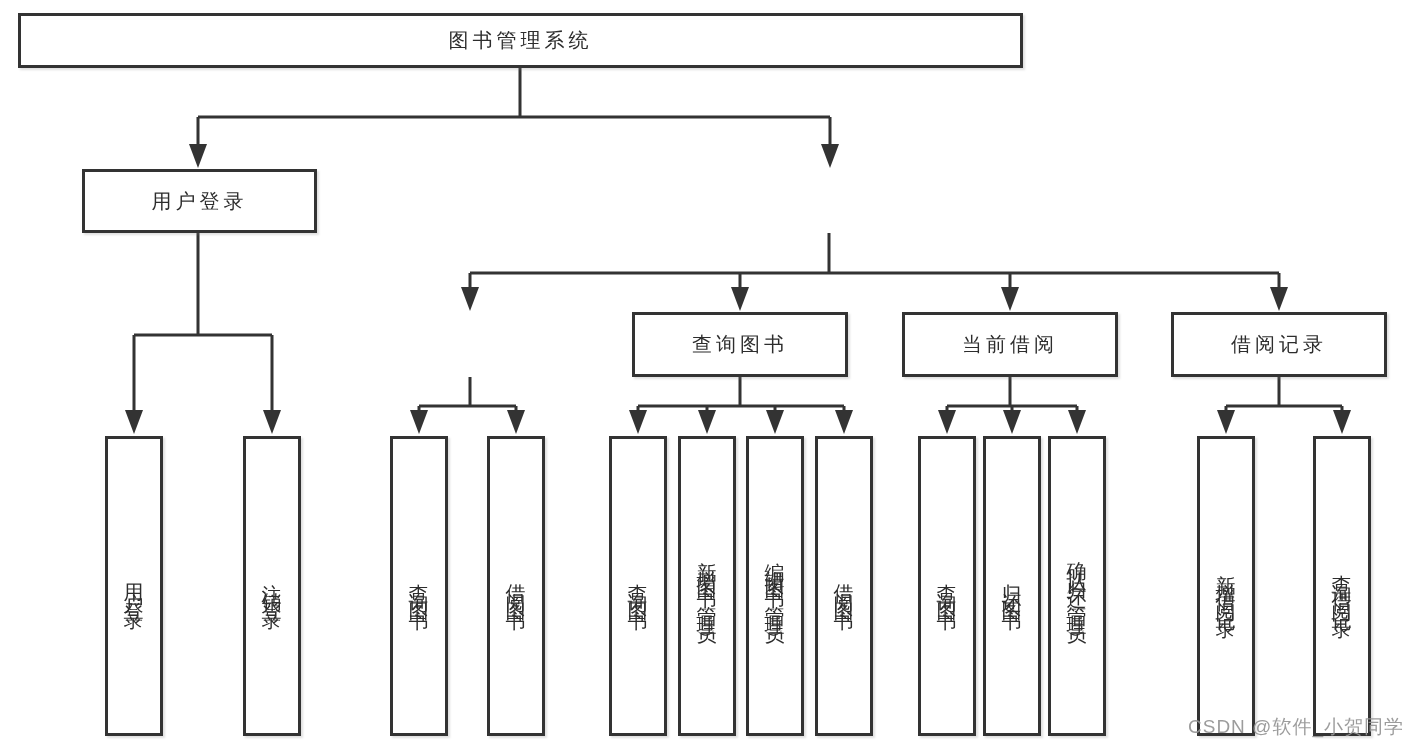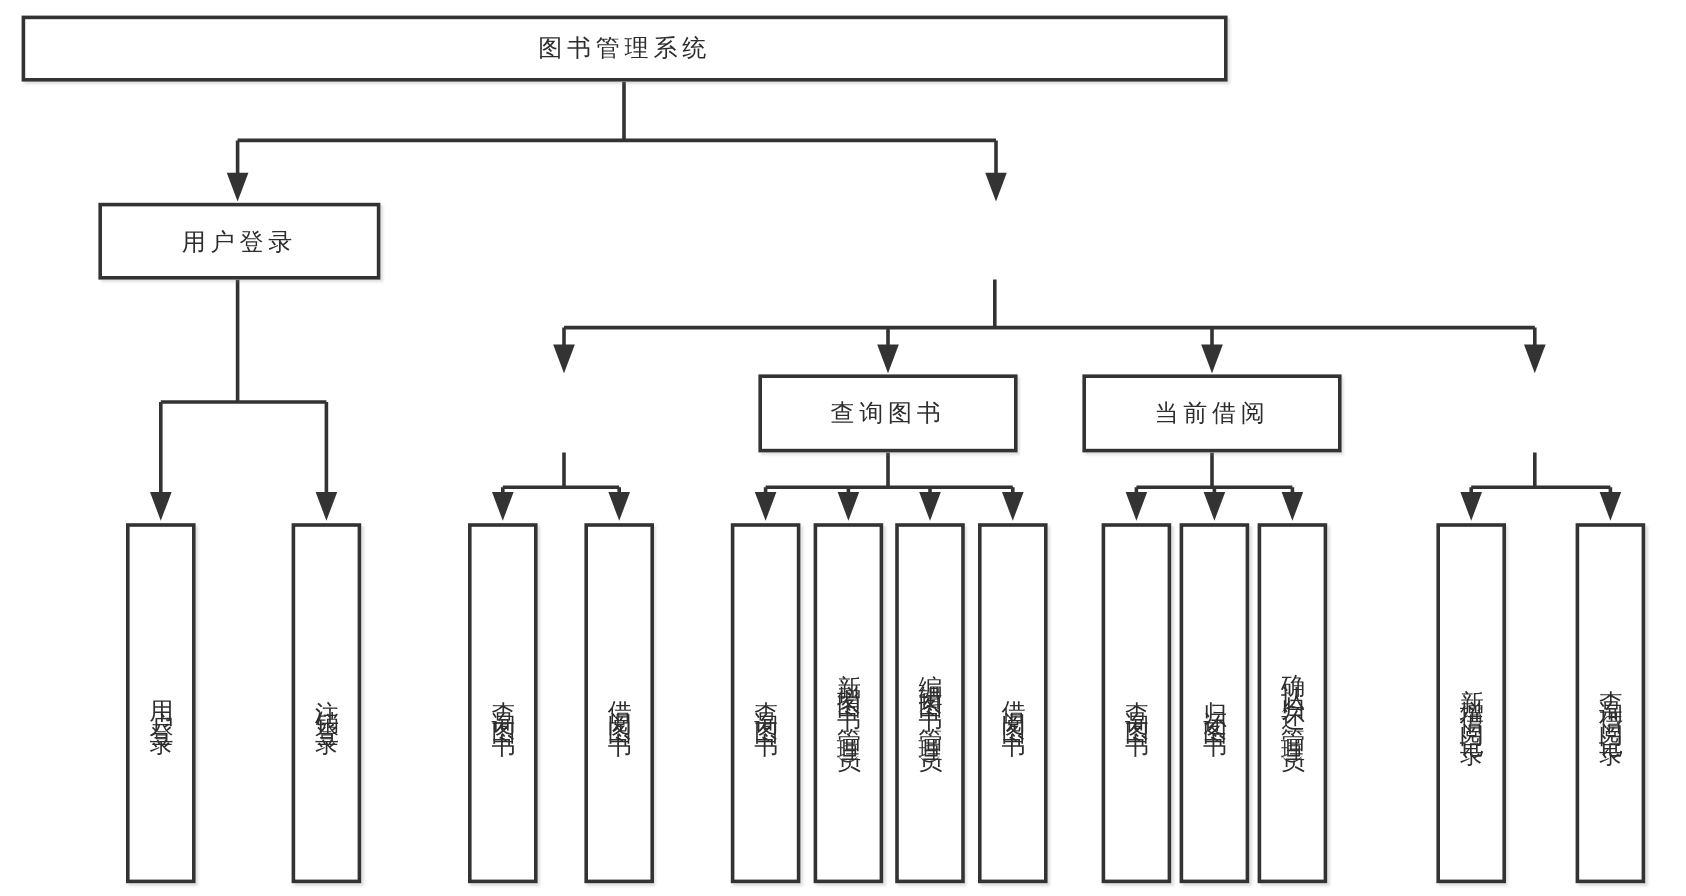--- a/index.html
+++ b/index.html
@@ -68,20 +68,23 @@
   <div class="box" style="left:82px;top:169px;width:235px;height:64px;">
     <span class="hlabel">用户登录</span>
   </div>
 
   <div class="box" style="left:632px;top:312px;width:216px;height:65px;">
     <span class="hlabel">查询图书</span>
   </div>
   <div class="box" style="left:902px;top:312px;width:216px;height:65px;">
     <span class="hlabel">当前借阅</span>
   </div>
+  <div class="box" style="left:1171px;top:312px;width:216px;height:65px;">
+    <span class="hlabel">借阅记录</span>
+  </div>
 
   <div class="box" style="left:105px;top:436px;width:58px;height:300px;">
     <span class="vlabel">用户登录</span>
   </div>
   <div class="box" style="left:243px;top:436px;width:58px;height:300px;">
     <span class="vlabel">注销登录</span>
   </div>
 
   <div class="box" style="left:390px;top:436px;width:58px;height:300px;">
     <span class="vlabel">查询图书</span>
@@ -113,14 +116,15 @@
     <span class="vlabel">确认归还（管理员）</span>
   </div>
 
   <div class="box" style="left:1197px;top:436px;width:58px;height:300px;">
     <span class="vlabel">新增借阅记录</span>
   </div>
   <div class="box" style="left:1313px;top:436px;width:58px;height:300px;">
     <span class="vlabel">查询借阅记录</span>
   </div>
 
+  <div class="watermark">CSDN @软件_小贺同学</div>
 
 </div>
 
 </body></html>

